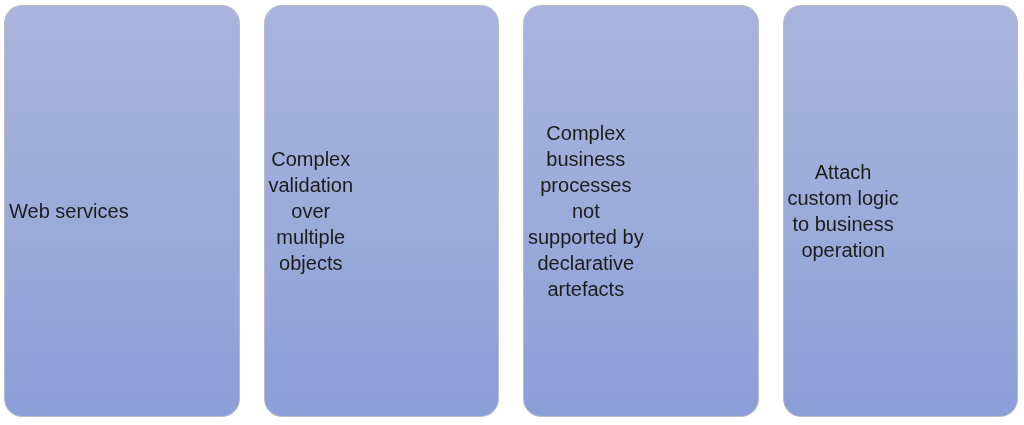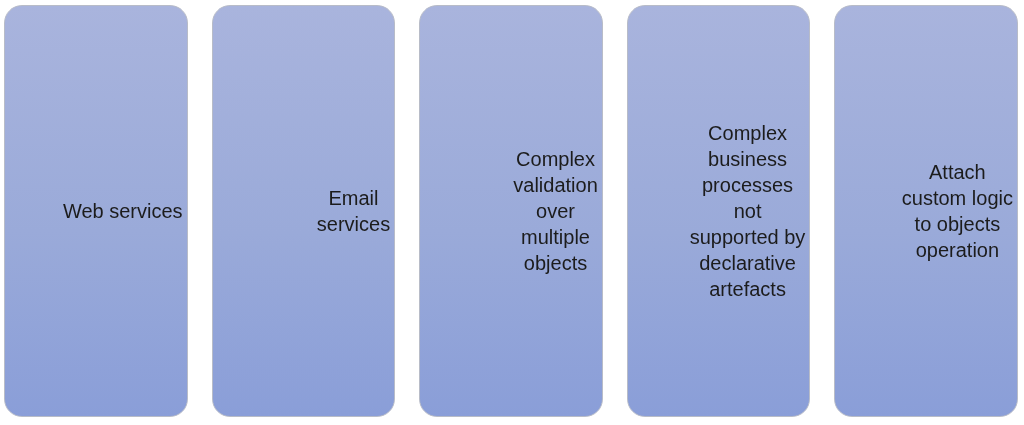--- a/index.html
+++ b/index.html
@@ -23,58 +23,54 @@
     gap: 24px;
     padding: 5px 6px 8px 4px;
   }
   .card {
     flex: 1 1 0;
     border-radius: 18px;
     border: 1px solid var(--card-border);
     background: linear-gradient(180deg, var(--grad-top) 0%, #9aaad9 55%, var(--grad-bottom) 100%);
     display: flex;
     align-items: center;
-    justify-content: flex-end;
+    justify-content: flex-start;
     text-align: center;
     overflow: hidden;
   }
   .card-label {
     color: var(--text-color);
     font-size: 20px;
     line-height: 26px;
     white-space: pre-line;
     padding: 0 4px;
   }
 </style>
 </head>
 <body>
 
 <div class="canvas">
   <div class="card">
     <div class="card-label">Web services</div>
-  </div>
-  <div class="card">
-    <div class="card-label">Email
-services</div>
   </div>
   <div class="card">
     <div class="card-label">Complex
 validation
 over
 multiple
 objects</div>
   </div>
   <div class="card">
     <div class="card-label">Complex
 business
 processes
 not
 supported by
 declarative
 artefacts</div>
   </div>
   <div class="card">
     <div class="card-label">Attach
 custom logic
-to objects
+to business
 operation</div>
   </div>
 </div>
 
 </body></html>

